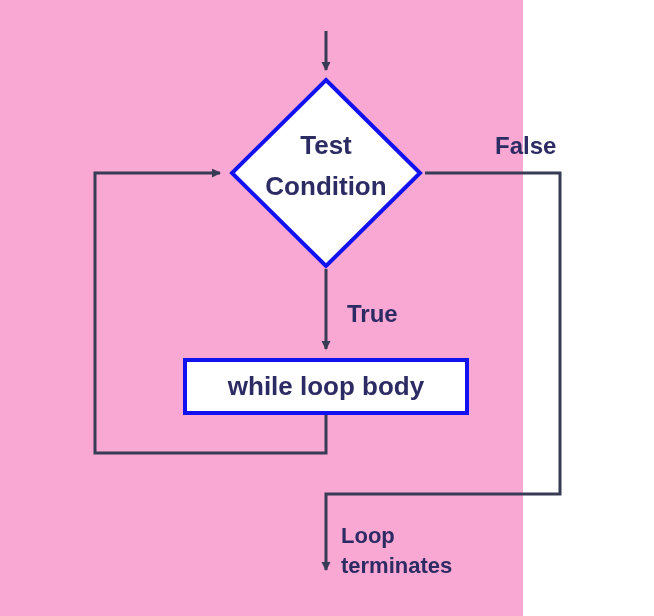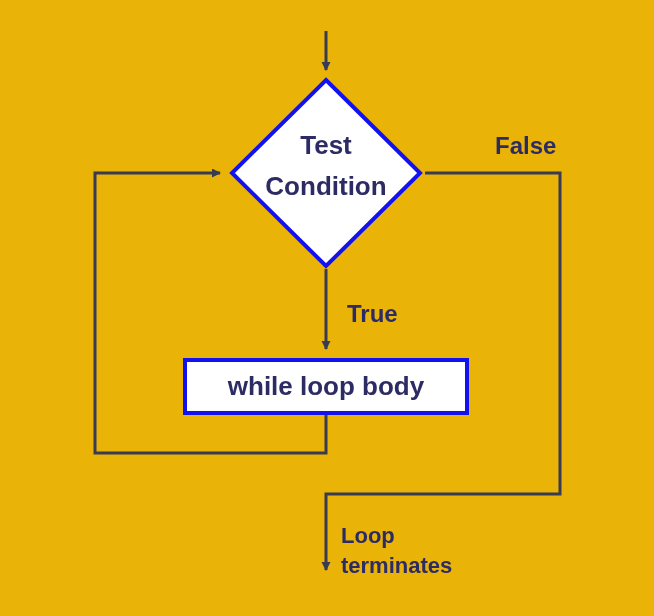--- a/index.html
+++ b/index.html
@@ -2,23 +2,23 @@
 <html><head>
 <meta charset="utf-8">
 <style>
   html, body {
     margin: 0;
     padding: 0;
     background: #ffffff;
   }
   .canvas {
     position: relative;
-    width: 654px;
+    width: 523px;
     height: 616px;
-    background: #eab308;
+    background: #f9a8d4;
     font-family: "Liberation Sans", sans-serif;
   }
   svg { display: block; }
   .edge {
     fill: none;
     stroke-width: 3;
   }
   .shape {
     fill: #ffffff;
     stroke-width: 4;

